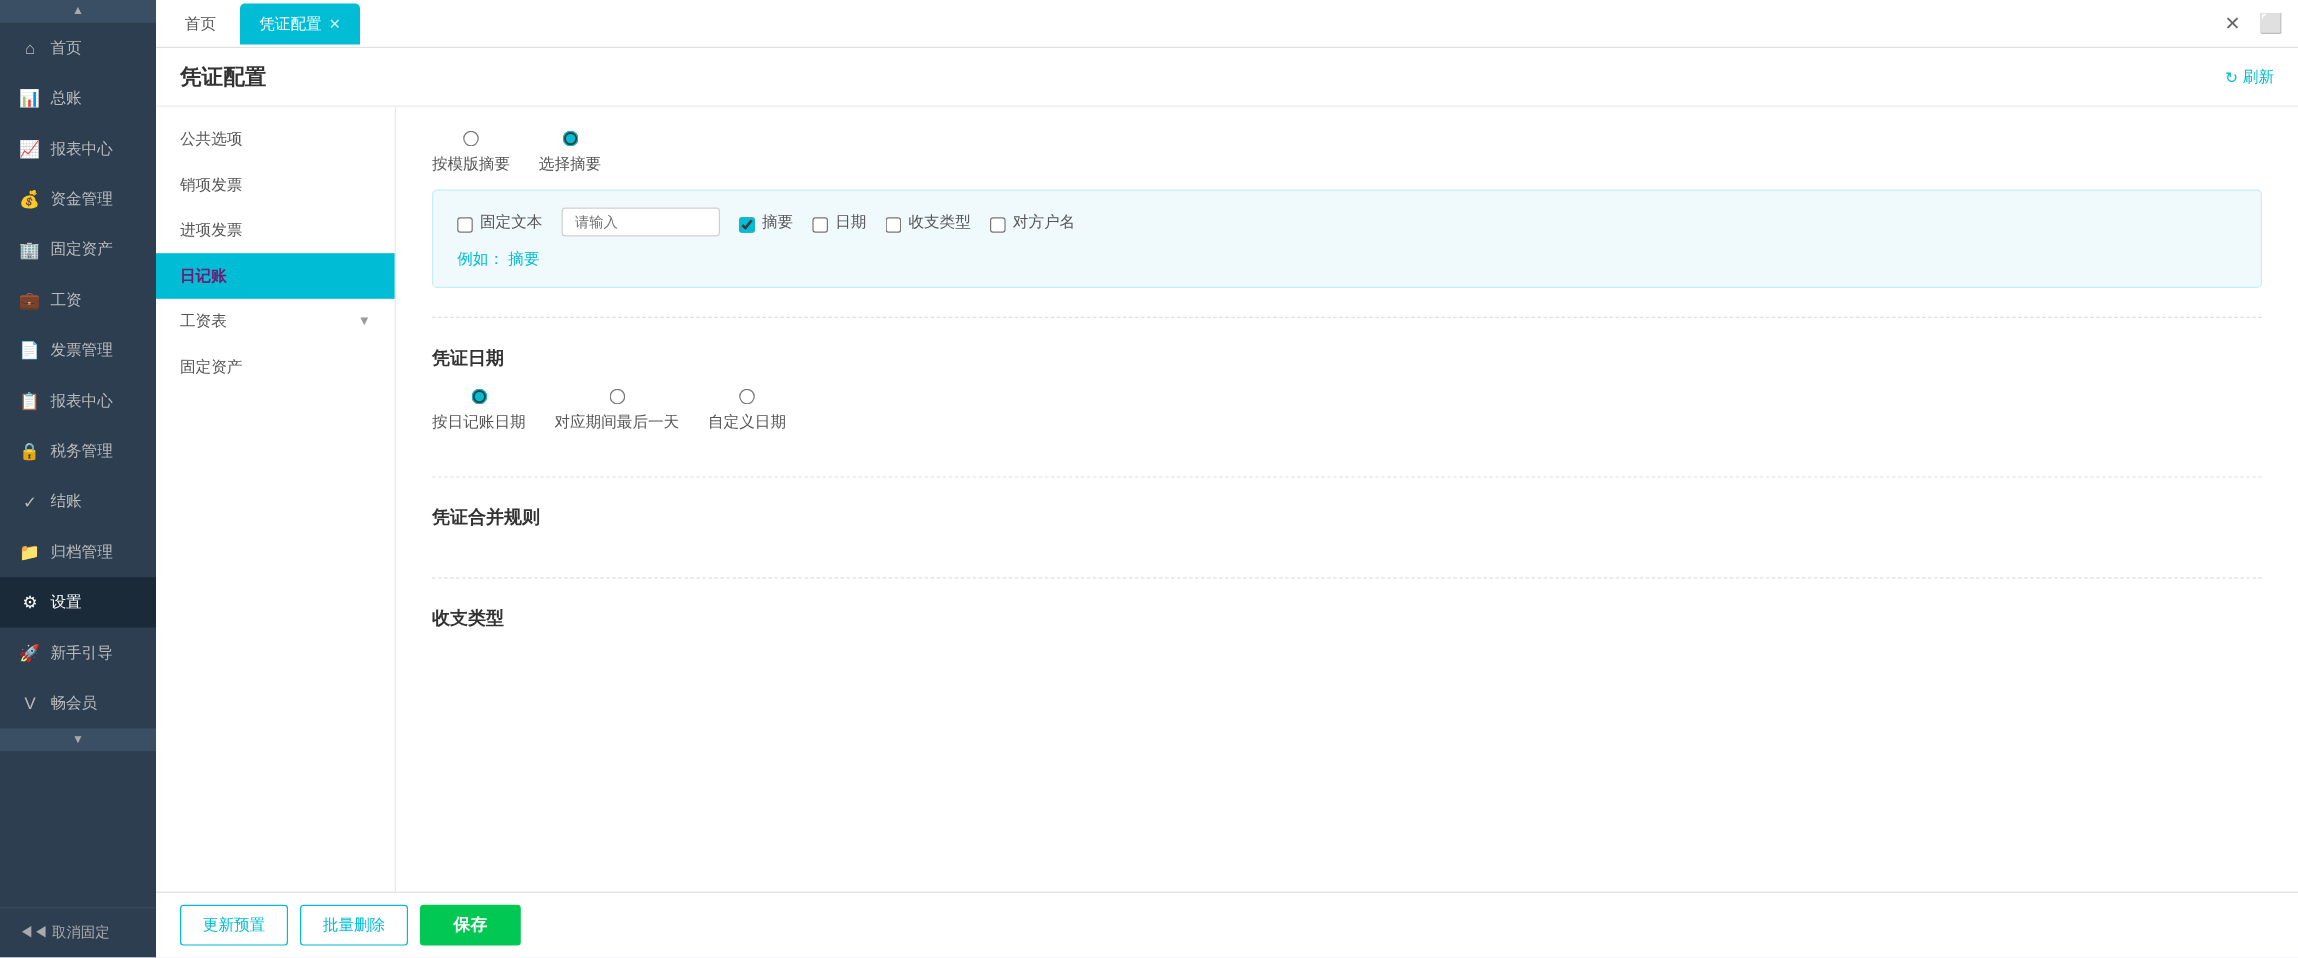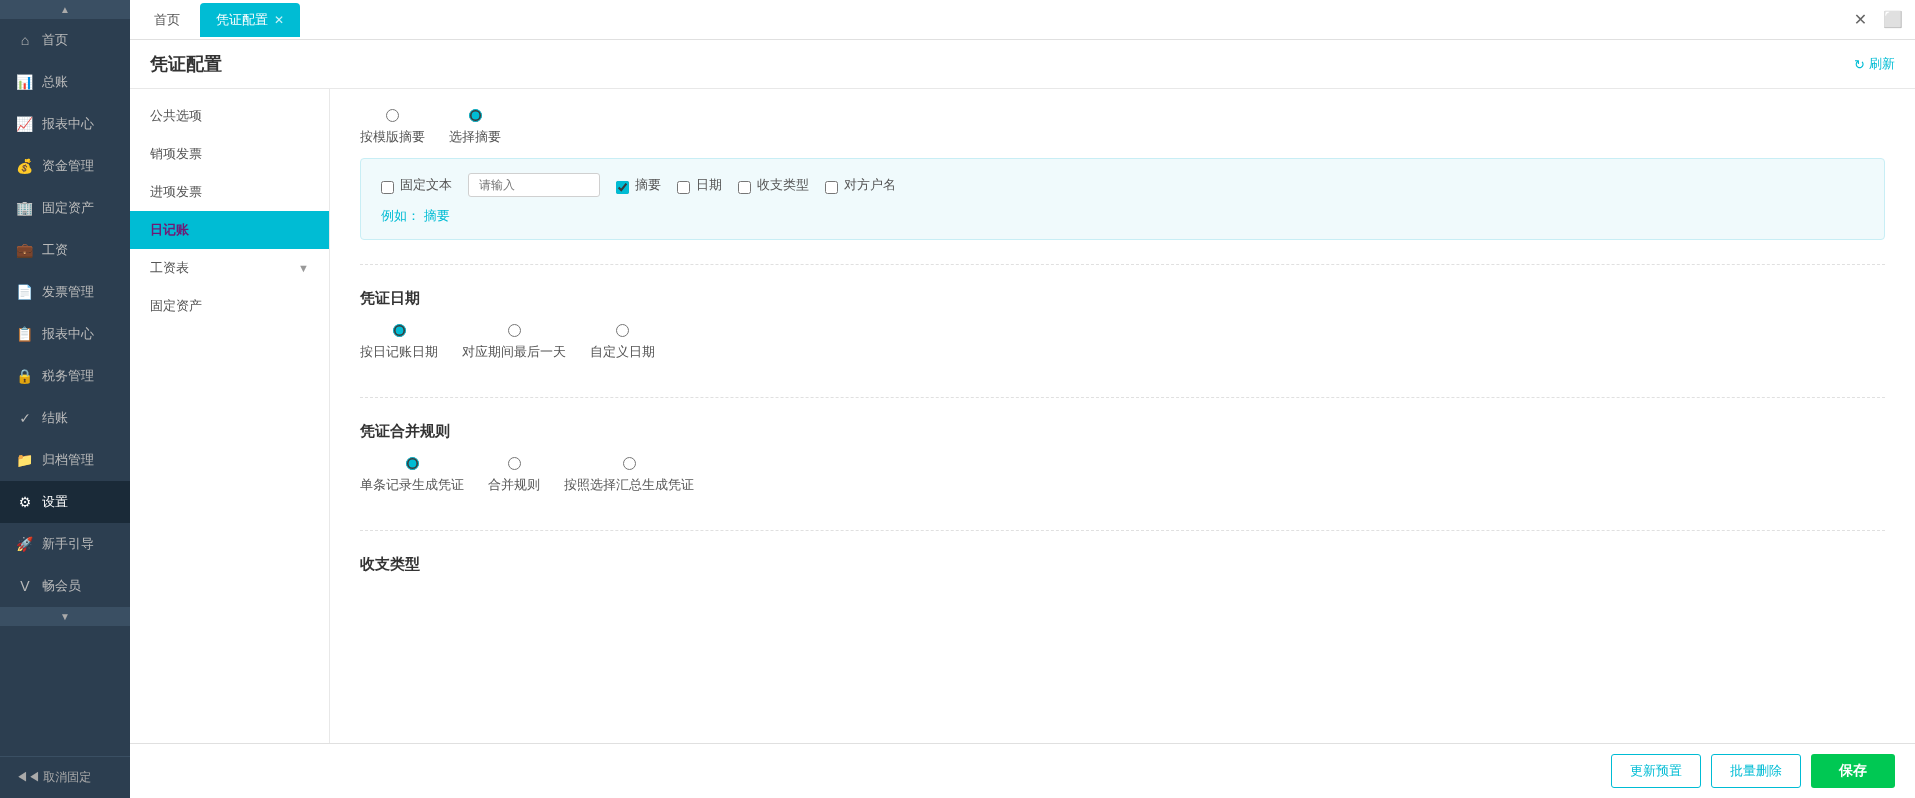--- a/index.html
+++ b/index.html
@@ -226,21 +226,21 @@
       font-size: 13px;
       margin-top: 10px;
     }
 
     
     .bottom-bar {
       background: #fff;
       border-top: 1px solid #e0e0e0;
       padding: 10px 20px;
       display: flex;
-      justify-content: flex-end;
+      justify-content: flex-start;
       align-items: center;
       gap: 10px;
       flex-shrink: 0;
     }
     .btn-update {
       background: #fff;
       border: 1px solid #00bcd4;
       color: #00bcd4;
       padding: 7px 18px;
       border-radius: 3px;
@@ -460,34 +460,20 @@
             </label>
             <label class="radio-label">
               <input type="radio" class="radio-input" name="date-mode" style="">
               <span>自定义日期</span>
             </label>
           </div>
         </div>
 
         <div class="config-section">
           <div class="section-title">凭证合并规则</div>
-          <div class="radio-group">
-            <label class="radio-label">
-              <input type="radio" class="radio-input" name="merge-mode" checked="" style="">
-              <span>单条记录生成凭证</span>
-            </label>
-            <label class="radio-label">
-              <input type="radio" class="radio-input" name="merge-mode" style="">
-              <span>合并规则</span>
-            </label>
-            <label class="radio-label">
-              <input type="radio" class="radio-input" name="merge-mode" style="">
-              <span>按照选择汇总生成凭证</span>
-            </label>
-          </div>
         </div>
 
         <div class="config-section">
           <div class="section-title">收支类型</div>
         </div>
 
       </div>
     </div>
 
     <div class="bottom-bar">

